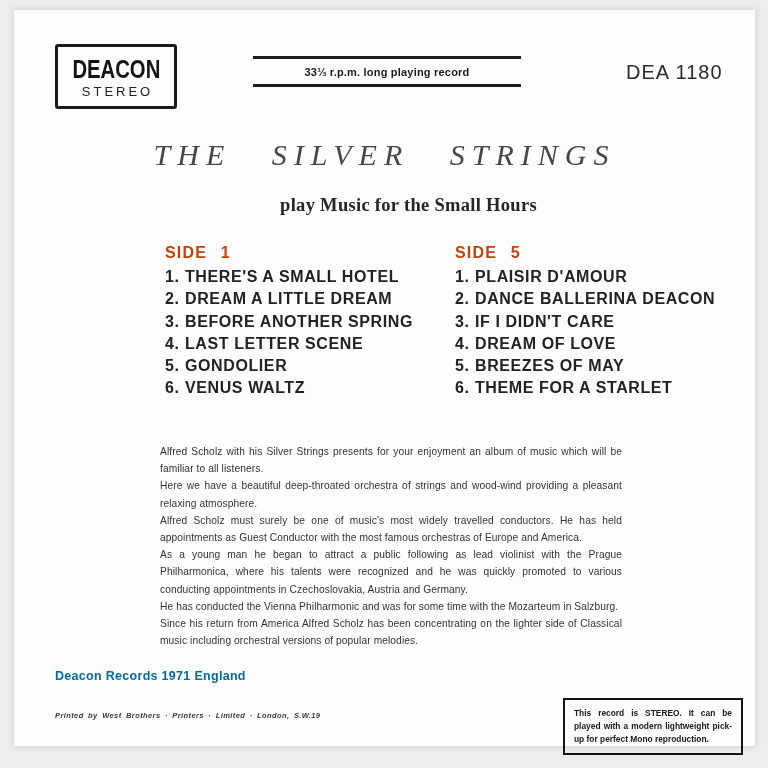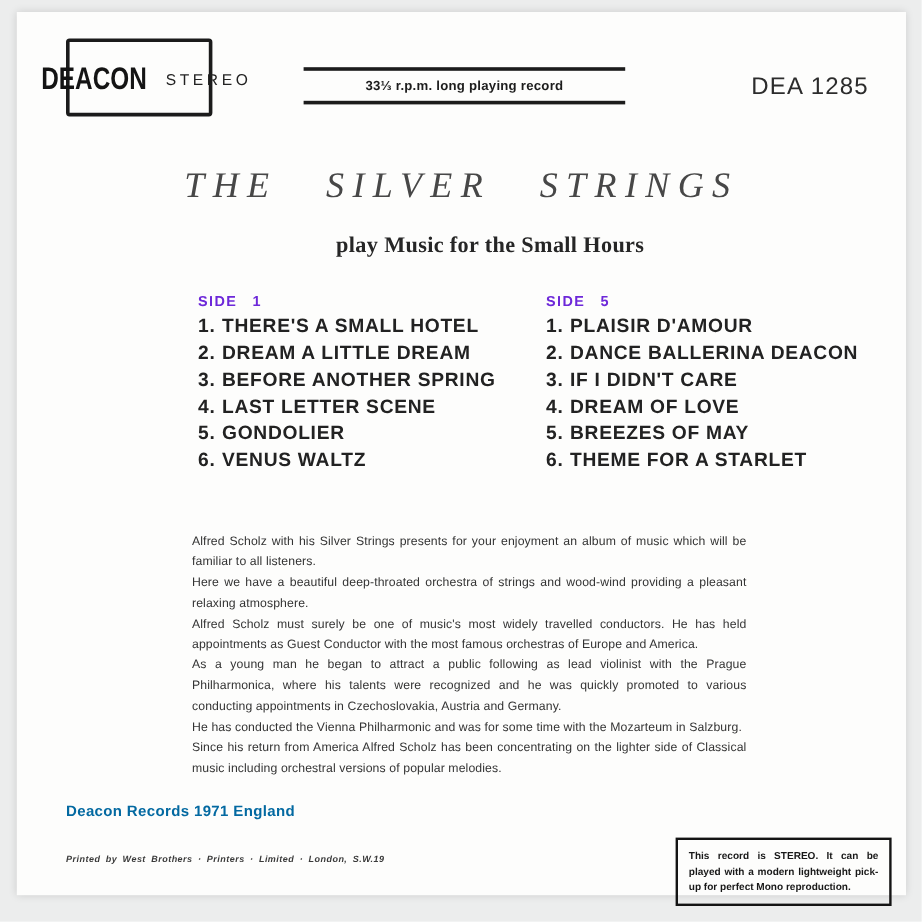--- a/index.html
+++ b/index.html
@@ -11,23 +11,23 @@
   }
   .sleeve {
     position:absolute; left:14px; top:10px; width:741px; height:736px;
     background:#fdfdfc;
     box-shadow:0 0 7px rgba(0,0,0,.14);
   }
   .sleeve > * { position:absolute; }
 
   
   .logo-box {
-    left:41px; top:22px; width:116px; height:59px;
+    left:41px; top:34px; width:116px; height:59px;
     border:3px solid #1b1b1b; border-radius:3px;
-    display:flex; align-items:center; justify-content:center;
+    display:flex; flex-direction:column; align-items:center; justify-content:center;
   }
   .logo-name {
     font-size:26px; font-weight:700; line-height:1; color:#141414;
     transform:scaleX(.78); letter-spacing:0;
   }
   .logo-sub {
     font-size:13px; font-weight:400; color:#222;
     letter-spacing:3px; padding-left:3px; margin-top:3px; line-height:1;
   }
   .banner {
@@ -53,22 +53,22 @@
     font-family:"Liberation Serif","DejaVu Serif",serif;
     font-weight:700; font-size:18.5px; line-height:1; color:#262626;
     letter-spacing:.3px;
     padding-left:48px;
   }
 
   
   .col { top:235px; width:262px; }
   .col1 { left:151px; } .col2 { left:441px; }
   .side-head {
-    font-size:12px; font-weight:700; letter-spacing:1.2px; word-spacing:8px;
-    color:#6d28d9; margin:0 0 10px 0; line-height:1;
+    font-size:16px; font-weight:700; letter-spacing:1.2px; word-spacing:8px;
+    color:#c2410c; margin:0 0 10px 0; line-height:1;
   }
   .tracks { list-style:none; margin:0; padding:0; }
   .tracks li {
     height:22.3px; font-size:16px; font-weight:700;
     letter-spacing:.6px; color:#222; line-height:12px;
   }
   .tnum { display:inline-block; width:20px; }
 
   
   .notes {
@@ -103,21 +103,21 @@
 
   <div class="logo-box">
     <div class="logo-name">DEACON</div>
     <div class="logo-sub">STEREO</div>
   </div>
 
   <div class="banner">
     <span>33⅓ r.p.m. long playing record</span>
   </div>
 
-  <div class="catalog">DEA 1285</div>
+  <div class="catalog">DEA 1180</div>
 
   <h1 class="title">THE SILVER STRINGS</h1>
   <h2 class="subtitle">play Music for the Small Hours</h2>
 
   <div class="col col1">
     <div class="side-head">SIDE 1</div>
     <ol class="tracks">
       <li><span class="tnum">1.</span><span>THERE'S A SMALL HOTEL</span></li>
       <li><span class="tnum">2.</span><span>DREAM A LITTLE DREAM</span></li>
       <li><span class="tnum">3.</span><span>BEFORE ANOTHER SPRING</span></li>

